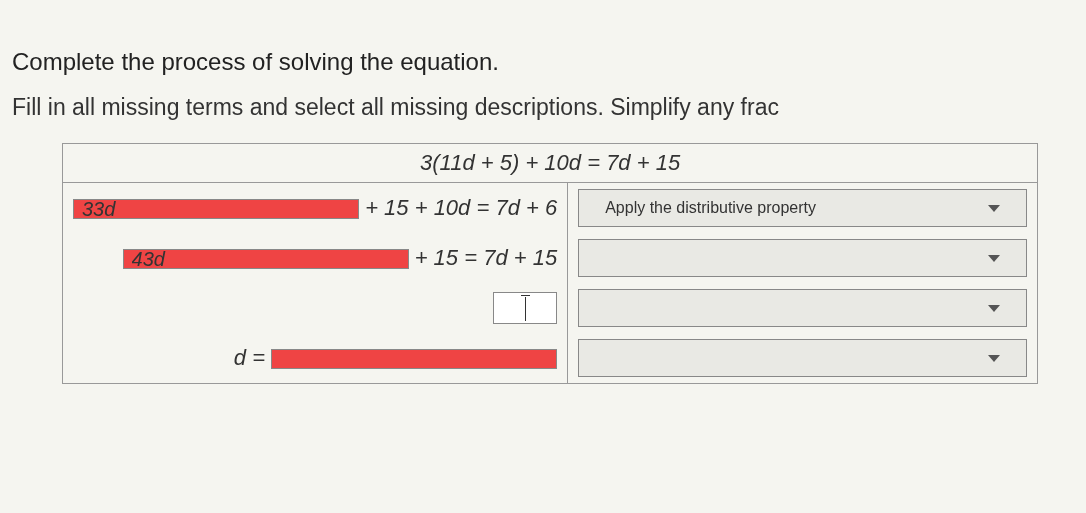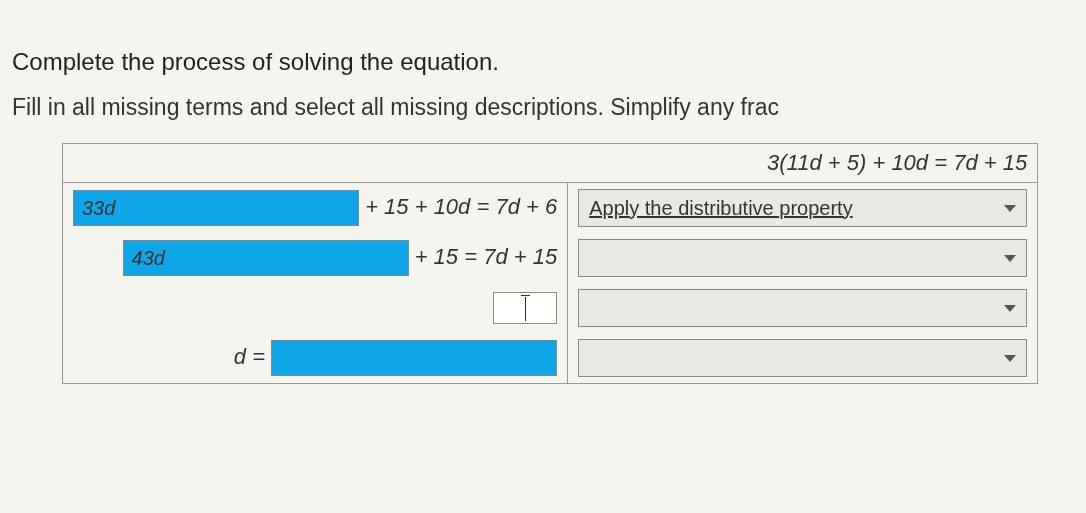--- a/index.html
+++ b/index.html
@@ -42,45 +42,44 @@
     white-space: nowrap;
     font-style: italic;
     border-right: 1px solid #999;
   }
   .worktable .desccol {
     width: 470px;
   }
   .term-input {
     display: inline-block;
     border: 1px solid #888;
-    background: #0ea5e9;
-    height: 36px;
+    background: #ef4444;
+    height: 20px;
     min-width: 64px;
     padding: 3px 8px;
     font-size: 20px;
     font-style: italic;
     font-family: Verdana, sans-serif;
     vertical-align: middle;
     color: #333;
   }
   .term-input.small { min-width: 58px; }
   .desc-select {
     display: flex;
     align-items: center;
     justify-content: space-between;
     border: 1px solid #888;
     background: #e9e9e4;
     height: 38px;
     width: 100%;
-    padding: 0 10px;
-    font-size: 20px;
+    padding: 0 26px;
+    font-size: 16px;
     font-family: Verdana, sans-serif;
     color: #333;
     cursor: pointer;
-    text-decoration: underline;
   }
   .desc-select .label { flex: 1; text-align: left; font-style: normal;}
   .caret {
     width: 0; height: 0;
     border-left: 6px solid transparent;
     border-right: 6px solid transparent;
     border-top: 7px solid #555;
     margin-left: 8px;
   }
   .firstrow td { border-bottom: 1px solid #999; }
@@ -110,21 +109,21 @@
 </style>
 </head>
 <body>
 
 <div class="heading">Complete the process of solving the equation.</div>
 <div class="instruction">Fill in all missing terms and select all missing descriptions. Simplify any frac</div>
 
 <table class="worktable">
   <tbody>
       <tr class="firstrow">
-    <td class="eqcol" colspan="2" style="text-align:right; border-right:none;font-style:italic;">
+    <td class="eqcol" colspan="2" style="text-align:center; border-right:none;font-style:italic;">
       <span>3(11d + 5) + 10d = 7d + 15</span>
     </td>
   </tr>
 
   <tr>
     <td class="eqcol">
       <input class="term-input" value="33d" style="">
       <span>+ 15 + 10d = 7d + 6</span>
     </td>
     <td class="desccol">

